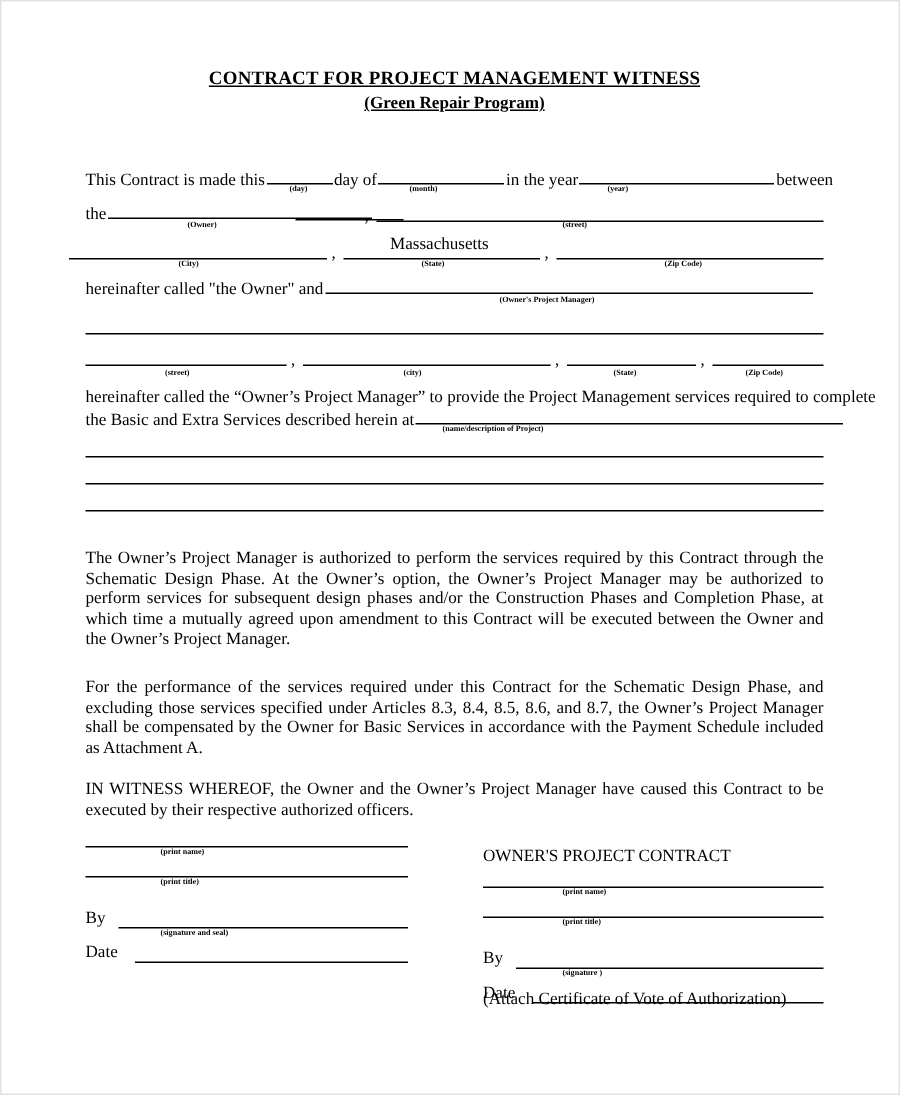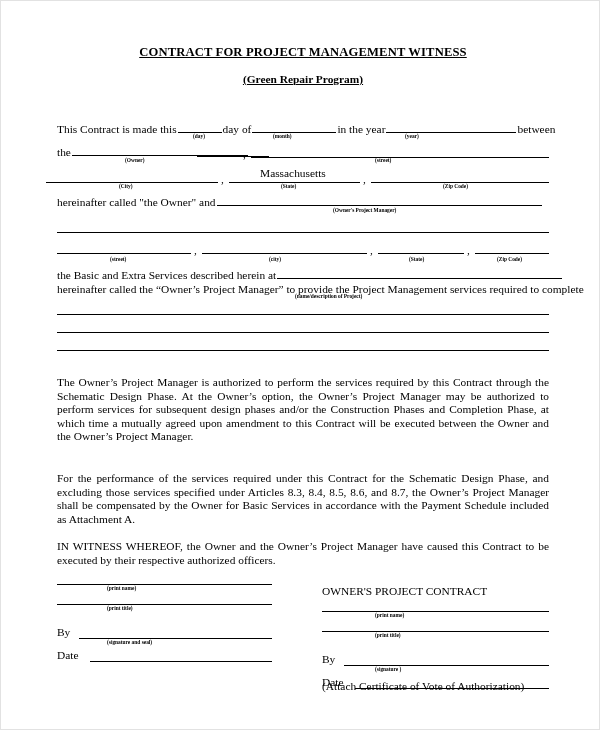--- a/index.html
+++ b/index.html
@@ -41,21 +41,21 @@
     letter-spacing: 0.15px;
     text-decoration: underline;
     line-height: 15px;
     white-space: nowrap;
   }
   .doc-subtitle {
     font-size: 11.4px;
     font-weight: bold;
     text-decoration: underline;
     line-height: 15px;
-    margin-top: 12px;
+    margin-top: 2px;
   }
 
   
   .para {
     font-size: 11.4px;
     line-height: 13.6px;
     text-align: justify;
     text-justify: inter-word;
   }
   .spacer-20 { height: 20px; }
@@ -226,36 +226,36 @@
       <span class="comma" style="left:410px; top:4px;">,</span>
       <span class="rule" style="left:418px; top:11px; width:74px;"></span>
     </div>
     <div class="caption-row">
       <span class="cap" style="left:53px">(street)</span>
       <span class="cap" style="left:212px">(city)</span>
       <span class="cap" style="left:352px">(State)</span>
       <span class="cap" style="left:440px">(Zip Code)</span>
     </div>
 
+    <div class="fill-row" style="height:13px; margin-top:1px;">
+      <span class="txt">hereinafter called the “Owner’s Project Manager” to provide the Project Management services required to complete</span>
+    </div>
     <div class="fill-row" style="height:14px;">
       <span class="txt">the Basic and Extra Services described herein at</span><span class="blank" style="width:285px"></span>
-    </div>
-    <div class="fill-row" style="height:13px; margin-top:1px;">
-      <span class="txt">hereinafter called the “Owner’s Project Manager” to provide the Project Management services required to complete</span>
     </div>
     <div class="caption-row">
       <span class="cap" style="left:238px">(name/description of Project)</span>
     </div>
 
     <div class="full-rule" style="margin-top:10px;"></div>
     <div class="full-rule"></div>
     <div class="full-rule"></div>
 
     <div class="para" style="margin-top:25px;">The Owner’s Project Manager is authorized to perform the services required by this Contract through the Schematic Design Phase.  At the Owner’s option, the Owner’s Project Manager may be authorized to perform services for subsequent design phases and/or the Construction Phases and Completion Phase, at which time a mutually agreed upon amendment to this Contract will be executed between the Owner and the Owner’s Project Manager.</div>
-    <div class="para" style="margin-top:28px;">For the performance of the services required under this Contract for the  Schematic Design Phase, and excluding those services specified under Articles 8.3, 8.4, 8.5, 8.6, and 8.7, the Owner’s Project Manager shall be compensated by the Owner for Basic Services in accordance with the Payment Schedule included as Attachment A.</div>
+    <div class="para" style="margin-top:18px;">For the performance of the services required under this Contract for the  Schematic Design Phase, and excluding those services specified under Articles 8.3, 8.4, 8.5, 8.6, and 8.7, the Owner’s Project Manager shall be compensated by the Owner for Basic Services in accordance with the Payment Schedule included as Attachment A.</div>
     <div class="para" style="margin-top:14px;">IN WITNESS WHEREOF, the Owner and the Owner’s Project Manager have caused this Contract to be executed by their respective authorized officers.</div>
 
     <div class="sig-wrap">
 
       <div class="sig-col left">
 
         <div class="sig-line">
           <span class="ln" style="width:215px;"></span>
           <span class="lbl" style="left:50px;">(print name)</span>
         </div>

